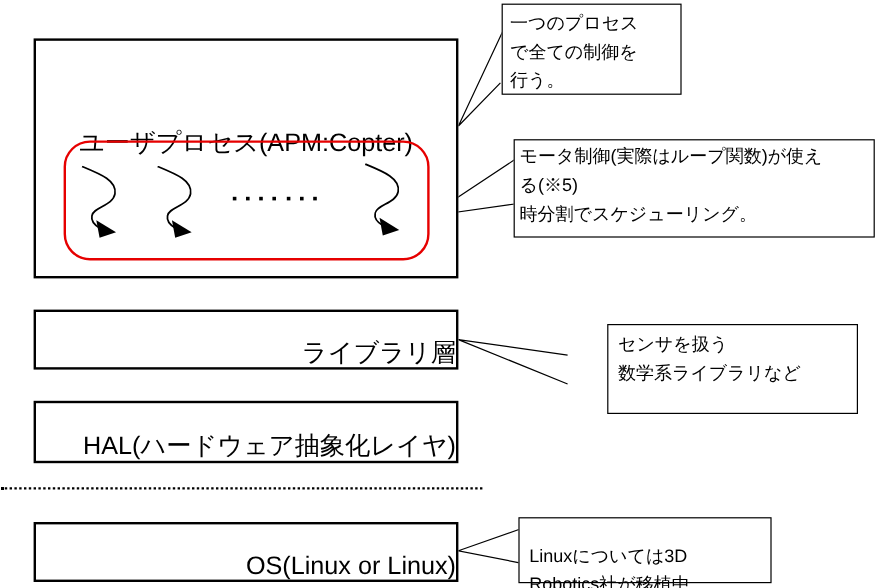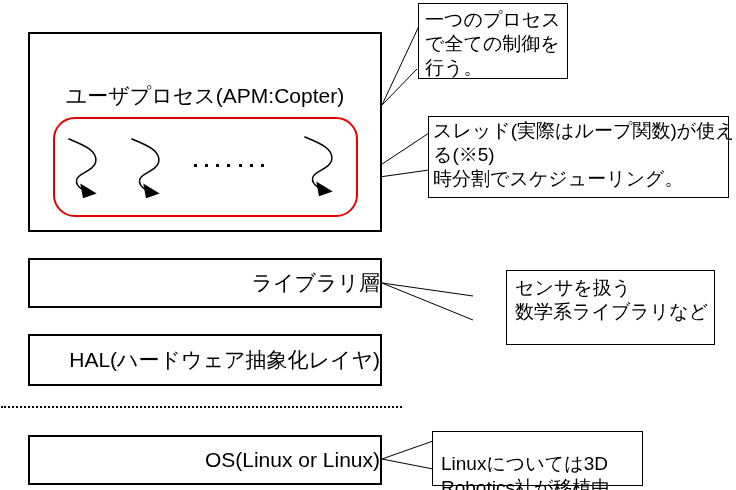--- a/index.html
+++ b/index.html
@@ -6,21 +6,21 @@
   #app{
     position:relative;width:736px;height:490px;background:#ffffff;overflow:hidden;
     font-family:"Liberation Sans",sans-serif;color:#000;
   }
   #connectors{position:absolute;left:0;top:0;width:736px;height:490px;z-index:0;pointer-events:none;}
 
   .layer-box{
     position:absolute;border:2px solid #000;background:#fff;box-sizing:border-box;z-index:1;
   }
   .layer-label{
-    font-size:21px;line-height:24px;text-align:center;white-space:nowrap;
+    font-size:21px;line-height:24px;text-align:center;white-space:nowrap;margin-top:24px;
   }
   .centered{display:flex;align-items:center;justify-content:flex-end;height:100%;}
 
   #user-process{left:28px;top:32px;width:354px;height:200px;}
   #user-process .layer-label{position:absolute;left:0;top:50px;width:100%;}
 
   #thread-group{
     position:absolute;left:23px;top:83px;width:305px;height:100px;
     border:2px solid #e60000;border-radius:22px;box-sizing:border-box;
   }
@@ -36,21 +36,21 @@
 
   #library-box{left:28px;top:258px;width:354px;height:50px;}
   #hal-box{left:28px;top:334px;width:354px;height:52px;}
   #os-box{left:28px;top:435px;width:354px;height:50px;}
 
   #separator{position:absolute;left:1px;top:406px;width:401px;height:0;
     border-top:2px dotted #000;z-index:1;}
 
   .callout{
     position:absolute;border:1px solid #000;background:#fff;box-sizing:border-box;
-    font-size:19px;line-height:24px;z-index:1;white-space:nowrap;
+    font-size:15px;line-height:24px;z-index:1;white-space:nowrap;
   }
   #callout-single-process{left:418px;top:3px;width:150px;height:76px;padding:4px 4px 0 6px;}
   #callout-threads{left:428px;top:116px;width:301px;height:82px;padding:2px 3px 0 4px;}
   #callout-library-contents{left:472px;top:270px;width:209px;height:75px;padding:5px 6px 0 8px;margin-left:34px;}
   #callout-os-porting{left:432px;top:431px;width:211px;height:55px;padding:20px 6px 0 8px;}
 </style>
 </head>
 <body>
 
 <div id="app">
@@ -109,21 +109,21 @@
     <div class="layer-label">OS(Linux or Linux)</div>
   </div>
 
   <div class="callout" id="callout-single-process">
     <div>一つのプロセス</div>
     <div>で全ての制御を</div>
     <div>行う。</div>
   </div>
 
   <div class="callout" id="callout-threads">
-    <div>スレッド(実際はループ関数)が使え</div>
+    <div>モータ制御(実際はループ関数)が使え</div>
     <div>る(※5)</div>
     <div>時分割でスケジューリング。</div>
   </div>
 
   <div class="callout" id="callout-library-contents">
     <div>センサを扱う</div>
     <div>数学系ライブラリなど</div>
   </div>
 
   <div class="callout" id="callout-os-porting">

